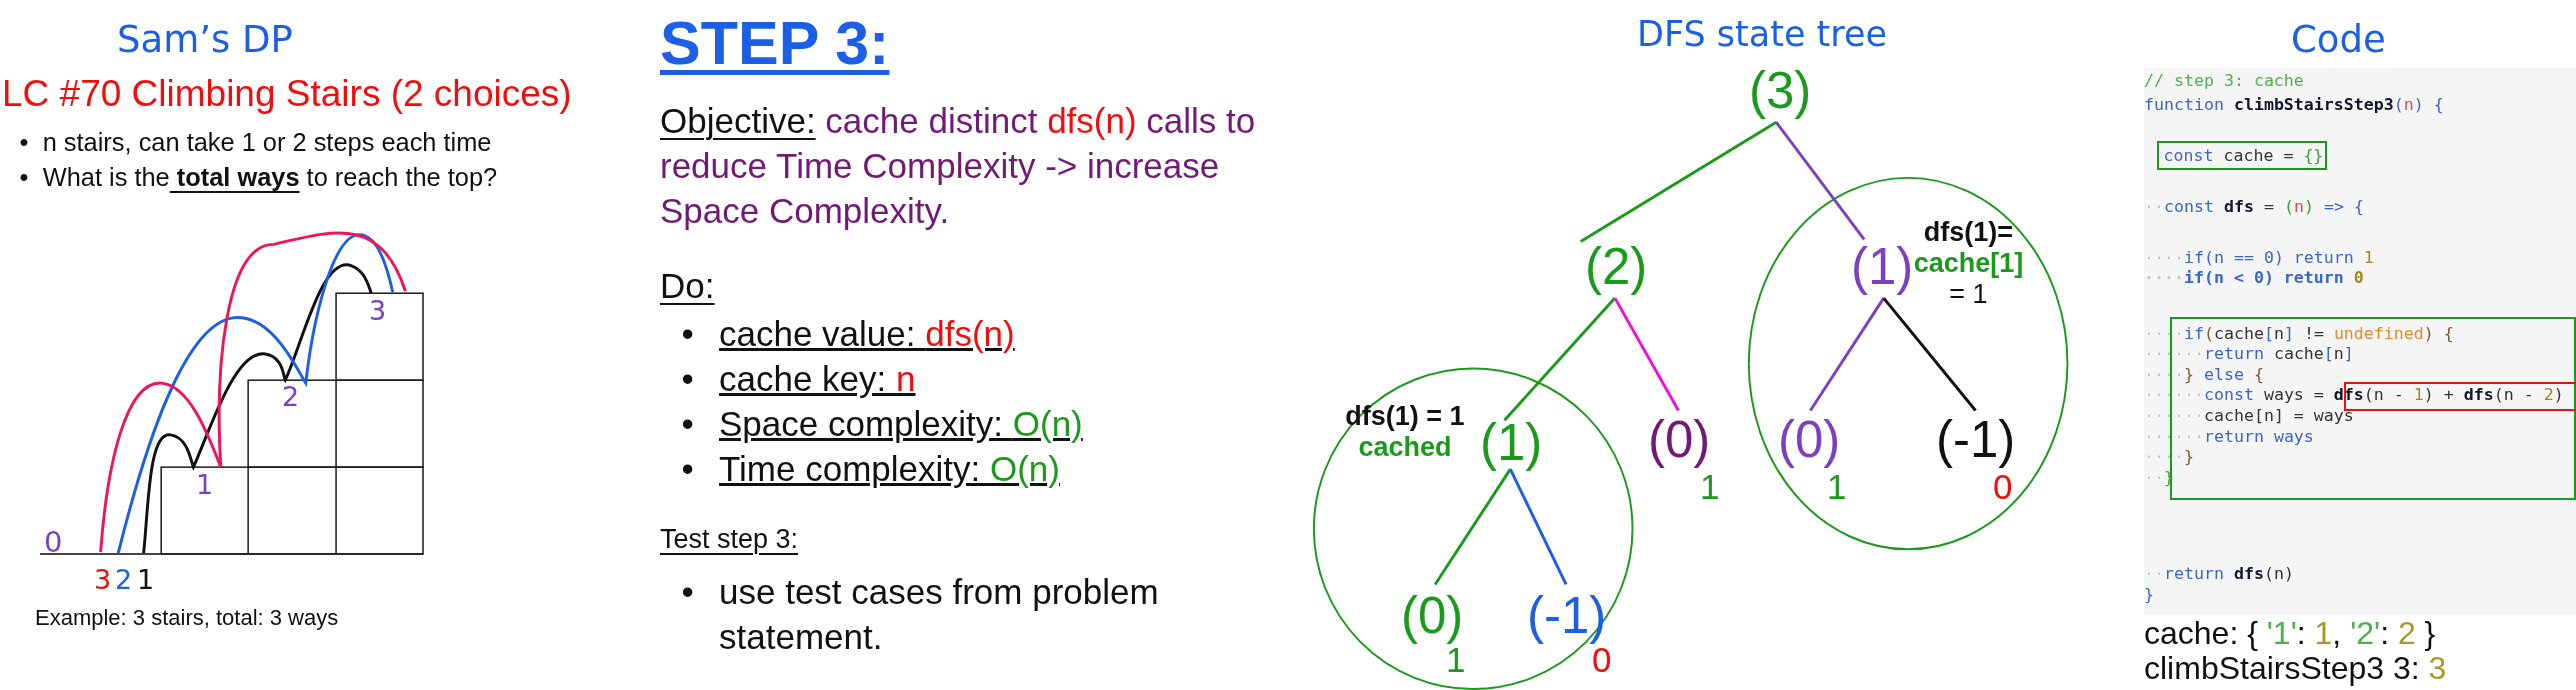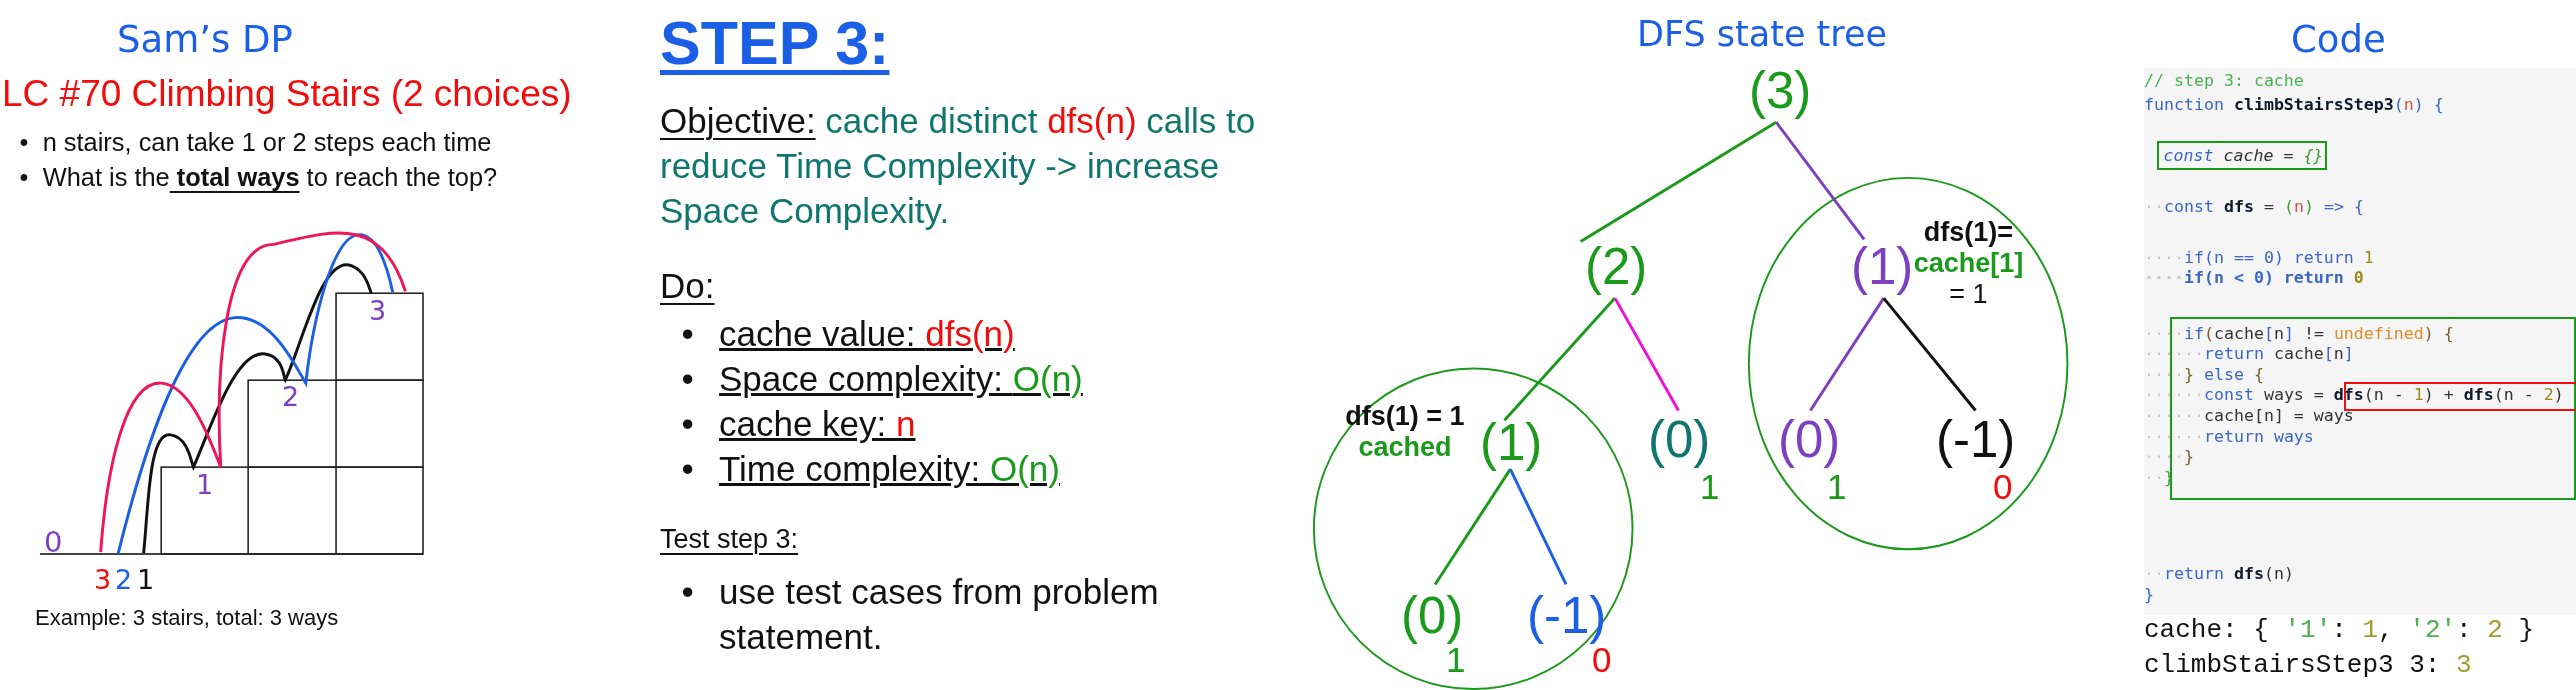--- a/index.html
+++ b/index.html
@@ -1,20 +1,20 @@
 <!DOCTYPE html>
 <html><head>
 <meta charset="utf-8">
 <style>
   html, body { margin:0; padding:0; background:#ffffff; }
   body { width:2576px; height:691px; position:relative; overflow:hidden; font-family:"Liberation Sans", sans-serif; }
   .abs { position:absolute; white-space:nowrap; }
   .blue { color:#1a5fe6; }
   .red { color:#f20d0d; }
-  .magenta { color:#0f766e; }
+  .magenta { color:#701a75; }
   .green { color:#1a9a1a; }
   .purple { color:#7b3fbf; }
   .black { color:#111111; }
   .u { text-decoration:underline; text-underline-offset:4.9px; text-decoration-thickness:2px; }
 
   
   .title-sans { font-family:"DejaVu Sans", sans-serif; font-weight:normal; }
   #left-title { left:117px; top:17.6px; font-size:37px; }
   #problem-title { left:2px; top:73px; font-size:37px; }
   .bullets { list-style:none; margin:0; padding:0; }
@@ -50,21 +50,21 @@
   .c-fn { color:#0f172a; font-weight:bold; }
   .c-par { color:#d05050; }
   .c-num { color:#9a8a1a; }
   .c-br { color:#3a66c8; }
   .c-brg { color:#3aa03a; }
   .c-brb { color:#7a5a2a; }
   .c-und { color:#e08a2a; }
   .c-dot { color:#c4c4c4; }
   .box-green { position:absolute; border:2.9px solid #1a9a1a; }
   .box-red { position:absolute; border:2.9px solid #f20d0d; }
-  .console { font-family:Liberation Mono, monospace; font-size:26px; color:#111; }
+  .console { font-family:Liberation Sans, sans-serif; font-size:32px; color:#111; }
   .cs-str { color:#4caf50; }
   .cs-num { color:#a89a2a; }
 </style>
 </head>
 <body>
 
 <div class="abs blue title-sans" id="left-title">Sam’s DP</div>
 <div class="abs red" id="problem-title">LC #70 Climbing Stairs (2 choices)</div>
 <ul class="abs bullets" id="problem-bullets">
   <li><span>n stairs, can take 1 or 2 steps each time</span></li>
@@ -99,22 +99,22 @@
 <div class="abs title-sans" style="left:115px;top:564px;font-size:27px;color:#1a5fe6;">2</div>
 <div class="abs title-sans" style="left:137px;top:564px;font-size:27px;color:#111;">1</div>
 <div class="abs" id="example-caption">Example: 3 stairs, total: 3 ways</div>
 
 <div class="abs blue" id="step-title">STEP 3:</div>
 <div class="abs" id="objective"><span class="u black">Objective:</span><span class="magenta"> cache distinct </span><span class="red">dfs(n)</span><span class="magenta"> calls to reduce Time Complexity -&gt; increase Space Complexity.</span></div>
 
 <div class="abs u black" id="do-heading">Do:</div>
 <ul class="abs bullets black" id="do-list">
   <li><span>cache value: </span><span class="red">dfs(n)</span></li>
+  <li><span>cache key: </span><span class="red">n</span></li>
   <li><span>Space complexity: </span><span class="green">O(n)</span></li>
-  <li><span>cache key: </span><span class="red">n</span></li>
   <li><span>Time complexity: </span><span class="green">O(n)</span></li>
 </ul>
 
 <div class="abs u black" id="test-heading">Test step 3:</div>
 <ul class="abs bullets black" id="test-list">
   <li>use test cases from problem statement.</li>
 </ul>
 
 <div class="abs blue title-sans" id="tree-title">DFS state tree</div>
 
@@ -156,21 +156,21 @@
   <div class="black">dfs(1)=</div>
   <div class="green">cache[1]</div>
   <div class="black" style="font-weight:normal;">= 1</div>
 </div>
 
 <div class="abs blue title-sans" id="code-title">Code</div>
 
 <div id="code-block">
   <div class="code" style="top:2.9px;"><span class="c-com">// step 3: cache</span></div>
   <div class="code" style="top:27px;"><span class="c-kw">function </span><span class="c-fn">climbStairsStep3</span><span class="c-kw">(</span><span class="c-par">n</span><span class="c-kw">) {</span></div>
-  <div class="code" style="top:78px;left:19.5px;font-style:italic;"><span class="c-kw">const</span><span> cache = </span><span class="c-brg">{}</span></div>
+  <div class="code" style="top:78px;left:19.5px;"><span class="c-kw">const</span><span> cache = </span><span class="c-brg">{}</span></div>
   <div class="box-green" style="left:12.7px;top:73px;width:166px;height:25.4px;"></div>
   <div class="code" style="top:129px;"><span class="c-dot">··</span><span class="c-kw">const</span> <span class="c-fn">dfs</span> = <span class="c-brg">(</span><span class="c-par">n</span><span class="c-brg">)</span> <span class="c-kw">=&gt; {</span></div>
   <div class="code" style="top:180px;"><span class="c-dot">····</span><span class="c-kw">if(n == 0) return </span><span class="c-num">1</span></div>
   <div class="code" style="top:200px;font-weight:bold;"><span class="c-dot">····</span><span class="c-kw">if(n &lt; 0) return </span><span class="c-num">0</span></div>
   <div class="box-green" style="left:26px;top:249px;width:402px;height:179px;"></div>
   <div class="code" style="top:256px;"><span class="c-dot">····</span><span class="c-kw">if</span><span class="c-brb">(</span><span>cache</span><span class="c-kw">[</span>n<span class="c-kw">]</span> != <span class="c-und">undefined</span><span class="c-brb">) {</span></div>
   <div class="code" style="top:276px;text-align:center;"><span class="c-dot">······</span><span class="c-kw">return</span> cache<span class="c-kw">[</span>n<span class="c-kw">]</span></div>
   <div class="code" style="top:297px;"><span class="c-dot">····</span><span class="c-brb">}</span> <span class="c-kw">else</span> <span class="c-brb">{</span></div>
   <div class="code" style="top:317px;"><span class="c-dot">······</span><span class="c-kw">const</span> ways = <span class="c-fn">dfs</span><span>(n - </span><span class="c-num">1</span><span>) + </span><span class="c-fn">dfs</span><span>(n - </span><span class="c-num">2</span><span>)</span></div>
   <div class="box-red" style="left:200px;top:314px;width:234px;height:25.4px;"></div>

